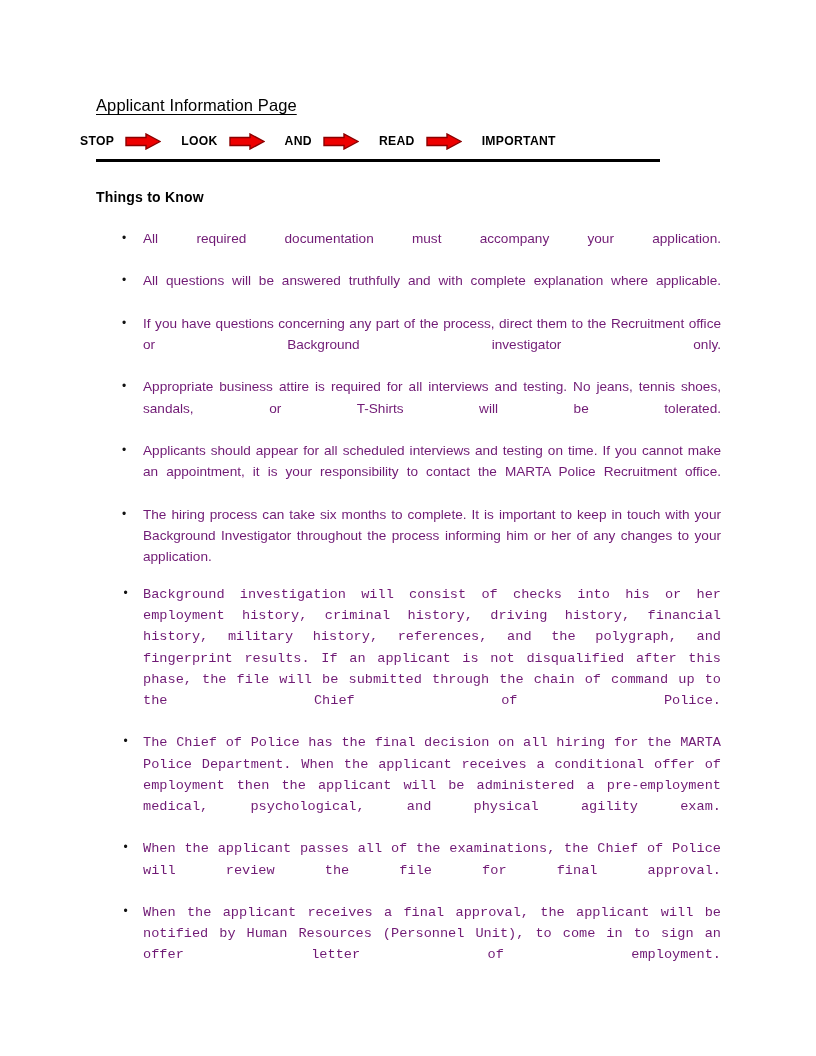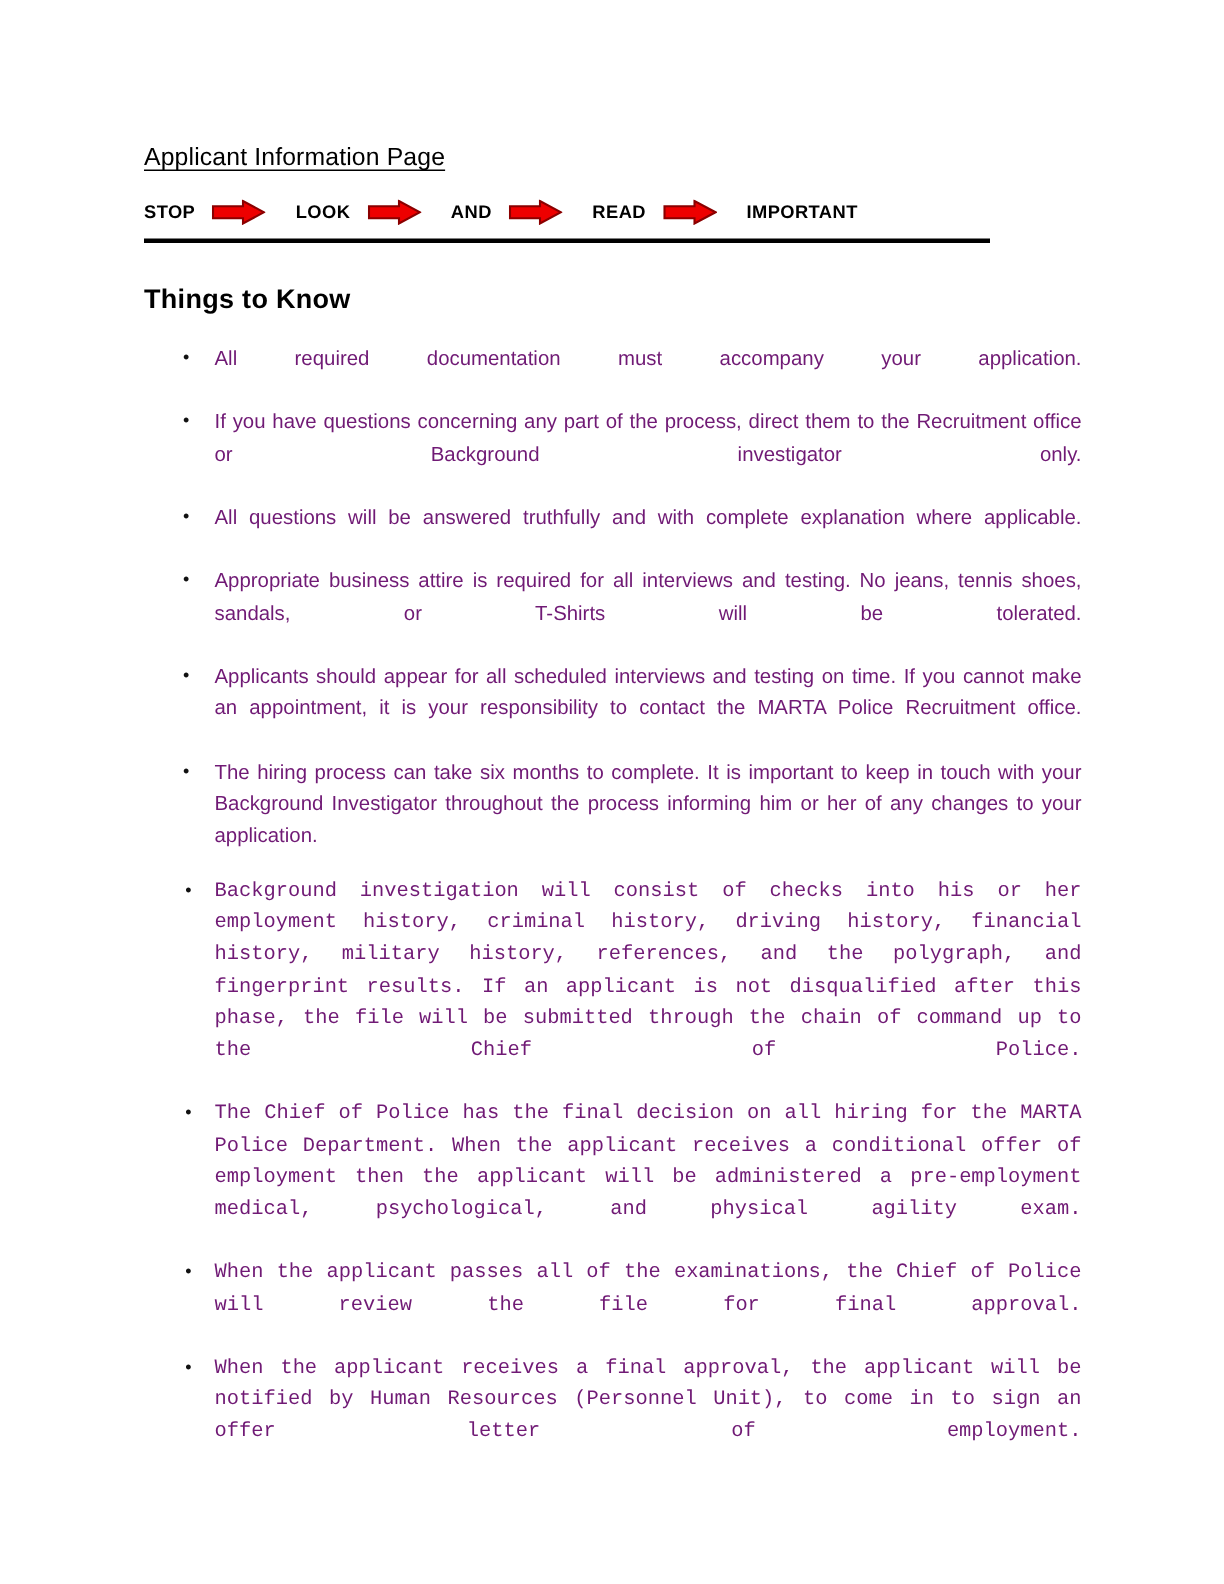--- a/index.html
+++ b/index.html
@@ -33,21 +33,21 @@
     font-weight: 400;
     letter-spacing: 0.1px;
     text-decoration: underline;
     text-underline-offset: 3px;
     white-space: nowrap;
   }
 
   
   .banner {
     position: absolute;
-    left: 96px;
+    left: 80px;
     top: 133px;
     display: flex;
     align-items: center;
     white-space: nowrap;
     text-align: right;
   }
   .banner-word {
     font-size: 12.2px;
     font-weight: bold;
     letter-spacing: 0.3px;
@@ -70,21 +70,21 @@
     top: 159px;
     width: 564px;
     height: 3px;
     background: #000000;
   }
 
   
   .section-heading {
     position: absolute;
     left: 96px;
-    font-size: 18px;
+    font-size: 14px;
     font-weight: bold;
     letter-spacing: 0.2px;
     white-space: nowrap;
   }
   #heading-things { top: 189px; }
   #heading-phases { top: 527px; }
 
   
   .bullet-list {
     position: absolute;
@@ -167,26 +167,26 @@
 
   <div class="banner-rule"></div>
 
   <div class="section-heading" id="heading-things">Things to Know</div>
 
   <ul class="bullet-list" id="list-things">
     <li class="bullet-item">
         <span class="txt">All required documentation must accompany your application.</span>
       </li>
     <li class="bullet-item">
+        <span class="txt">All questions will be answered truthfully and with complete explanation where applicable.</span>
+      </li>
+    <li class="bullet-item">
         <span class="txt">If you have questions concerning any part of the process, direct them to the Recruitment office or Background investigator only.</span>
       </li>
     <li class="bullet-item">
-        <span class="txt">All questions will be answered truthfully and with complete explanation where applicable.</span>
-      </li>
-    <li class="bullet-item">
         <span class="txt">Appropriate business attire is required for all interviews and testing. No jeans, tennis shoes, sandals, or T-Shirts will be tolerated.</span>
       </li>
     <li class="bullet-item">
         <span class="txt">Applicants should appear for all scheduled interviews and testing on time.   If you cannot make an appointment, it is your responsibility to contact the MARTA Police Recruitment office.</span>
       </li>
     <li class="bullet-item">
         <span class="txt">The hiring process can take six months to complete. It is important to keep in touch with your Background Investigator throughout the process informing him or her of any changes to your application.</span>
       </li>
   </ul>
 

